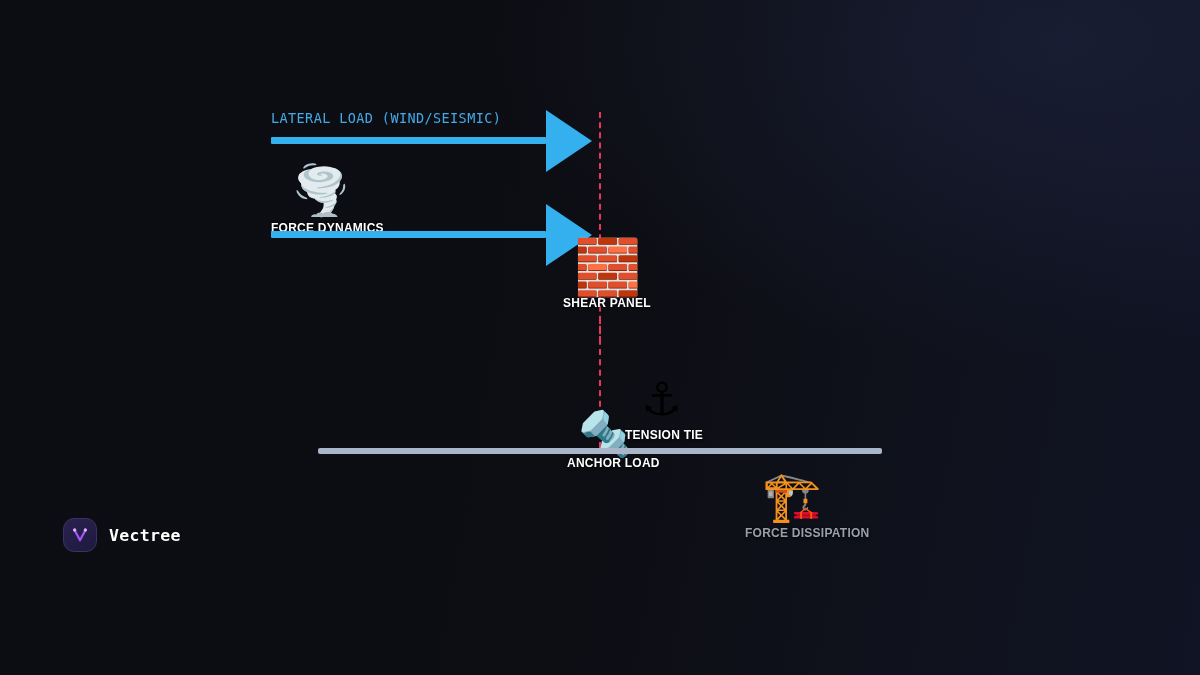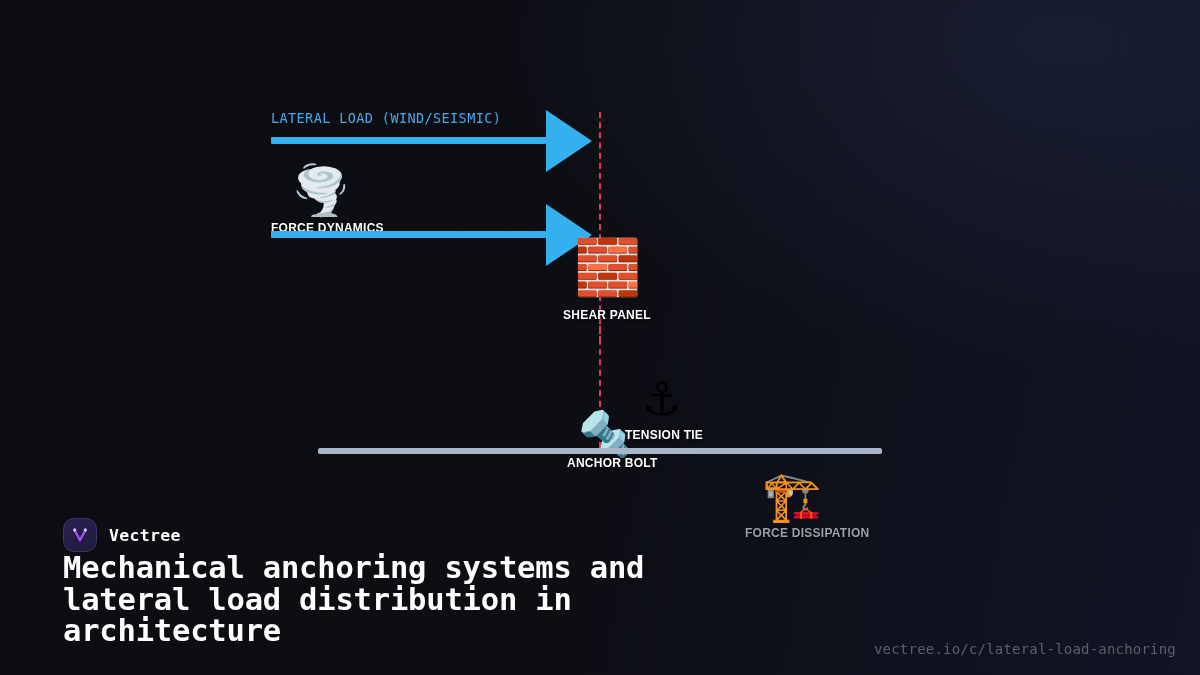--- a/index.html
+++ b/index.html
@@ -146,48 +146,46 @@
     <div class="arrow-shaft" style="left:271px; top:137px; width:275px;"></div>
     <div class="arrow-head" style="left:546px; top:110px;"></div>
 
     <div class="emoji" style="left:291px; top:166px; font-size:48px;">🌪️</div>
     <div class="node-label" style="left:271px; top:221px;text-align:center;">FORCE DYNAMICS</div>
 
     <div class="arrow-shaft" style="left:271px; top:231px; width:275px;"></div>
     <div class="arrow-head" style="left:546px; top:204px;"></div>
 
     <div class="emoji" style="left:574px; top:241px; font-size:54px;">🧱</div>
-    <div class="node-label" style="left:563px; top:296px;margin-top:12px;">SHEAR PANEL</div>
+    <div class="node-label" style="left:563px; top:296px;">SHEAR PANEL</div>
 
     <div class="emoji" style="left:641px; top:376px; font-size:46px;">⚓</div>
     <div class="node-label" style="left:625px; top:428px;text-align:right;">TENSION TIE</div>
 
     <div class="emoji" style="left:578px; top:412px; font-size:44px;">🔩</div>
 
     <div class="ground-line" style="left:318px; top:448px; width:564px;"></div>
 
-    <div class="node-label" style="left:567px; top:456px;">ANCHOR BOLT</div>
+    <div class="node-label" style="left:567px; top:456px;">ANCHOR LOAD</div>
 
     <div class="emoji" style="left:762px; top:472px; font-size:48px;">🏗️</div>
     <div class="node-label muted" style="left:745px; top:526px;">FORCE DISSIPATION</div>
 
   </div>
 
   <div id="footer">
 
     <div id="brand-row">
       <div id="brand-mark">
         <svg width="20" height="20" viewBox="0 0 24 24" aria-hidden="true">
           <path d="M5.6 6.4 L12 18.4 L18.4 6.4" fill="none" stroke="#a855f7" stroke-width="2.6" stroke-linecap="round" stroke-linejoin="round"></path>
           <circle cx="5.6" cy="6.0" r="2.0" fill="#d8b4fe"></circle>
           <circle cx="18.4" cy="6.0" r="2.0" fill="#d8b4fe"></circle>
         </svg>
       </div>
       <div id="brand-name">Vectree</div>
     </div>
 
-    <div id="headline">Mechanical anchoring systems and lateral load distribution in architecture</div>
 
-    <div id="site-url">vectree.io/c/lateral-load-anchoring</div>
 
   </div>
 
 </div>
 
 </body></html>

